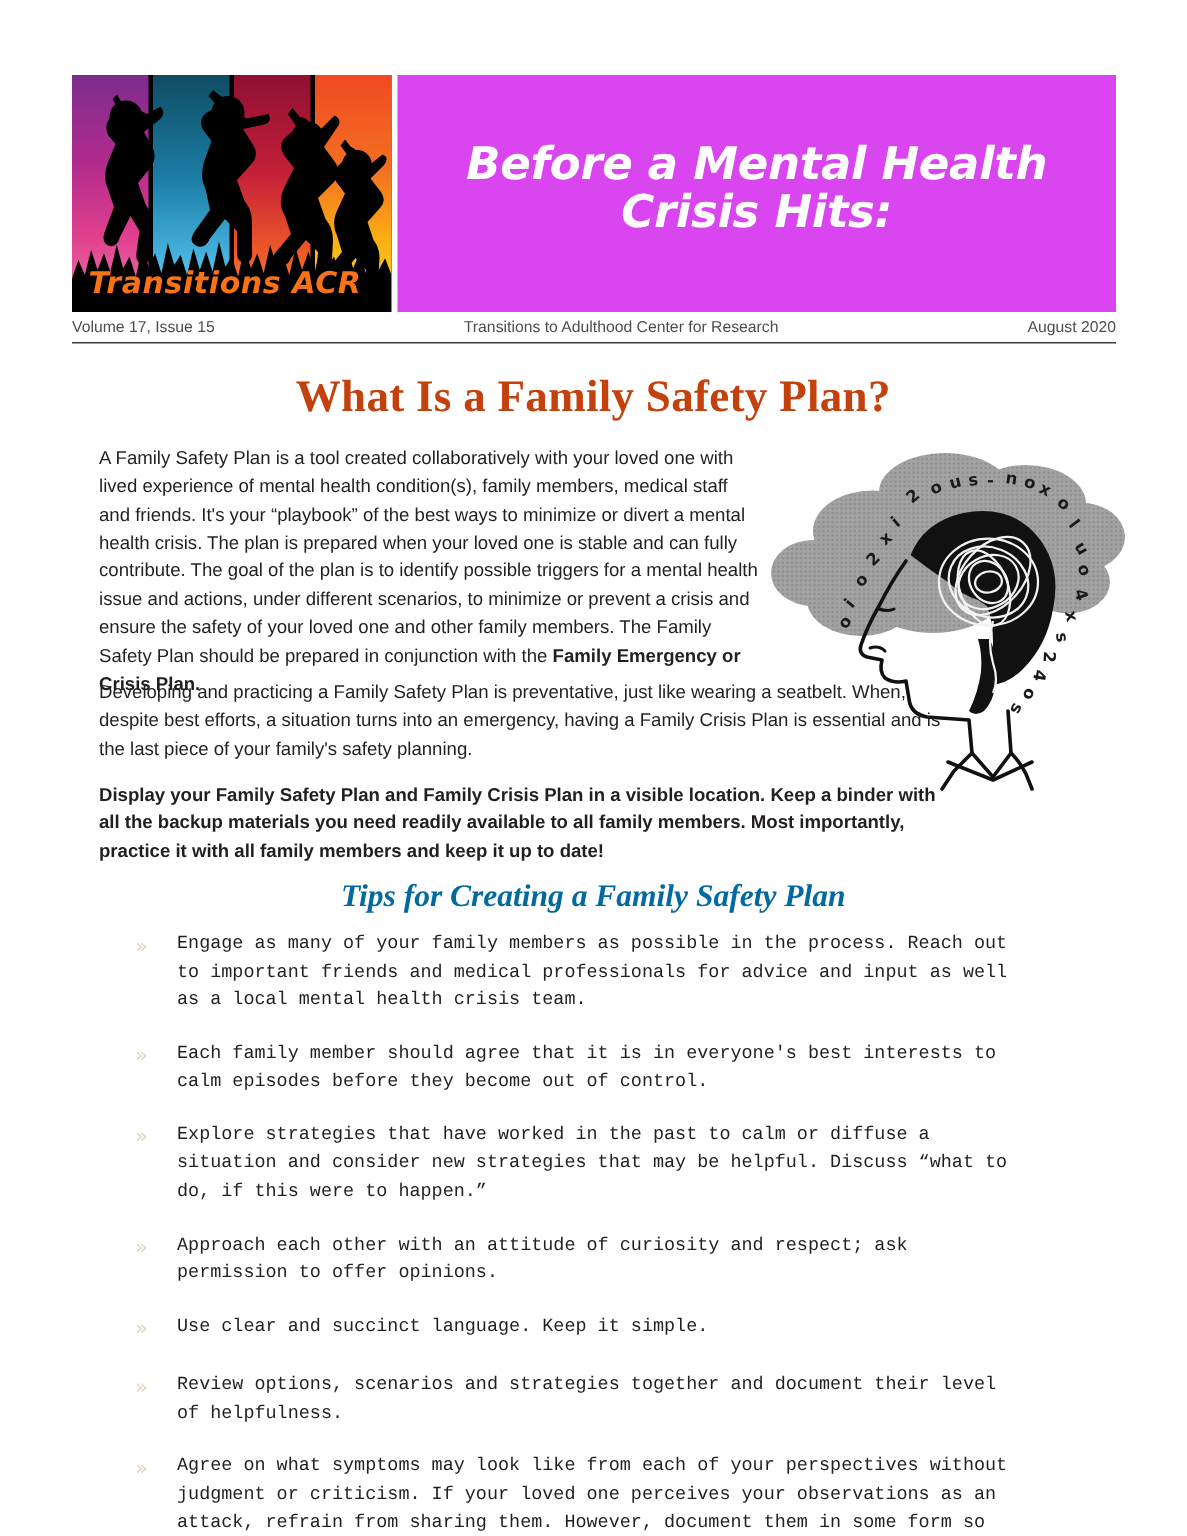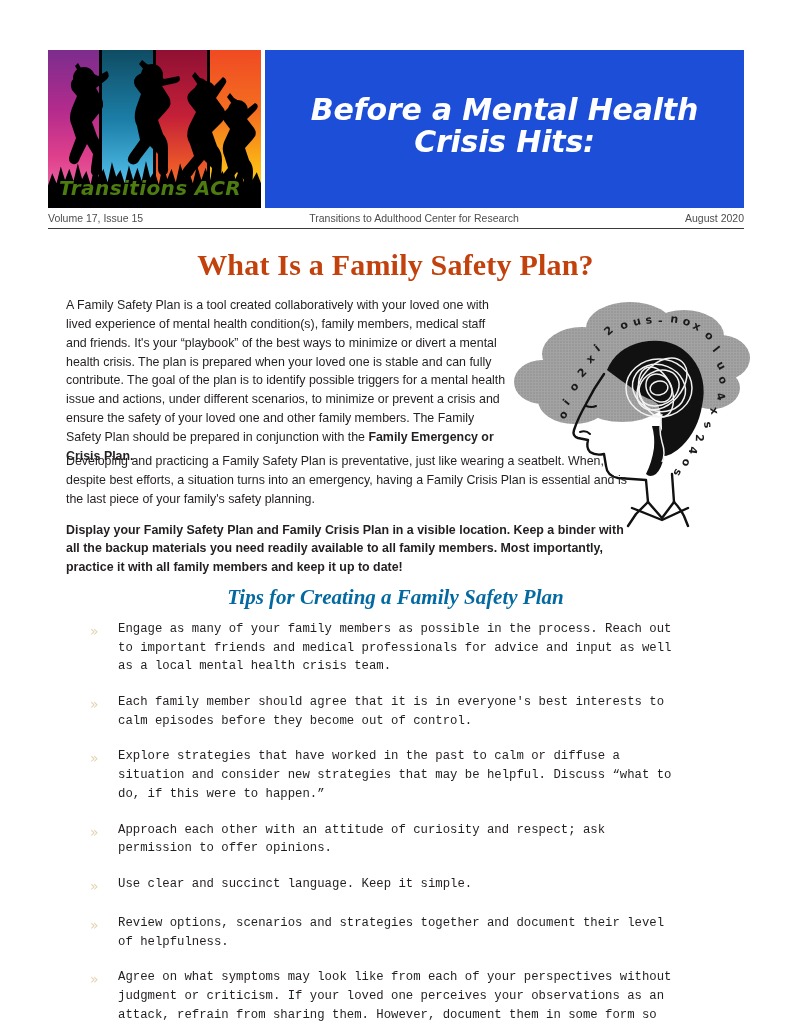--- a/index.html
+++ b/index.html
@@ -73,33 +73,33 @@
       62% 20%, 64% 44%, 66% 32%, 68% 56%, 70% 24%, 72% 50%,
       74% 28%, 76% 52%, 78% 18%, 80% 46%, 82% 34%, 84% 58%,
       86% 22%, 88% 48%, 90% 30%, 92% 54%, 94% 26%, 96% 50%,
       98% 36%, 100% 56%, 100% 100%, 0% 100%
     );
   }
   .logo-wordmark {
     position: absolute;
     left: 11px;
     bottom: 8px;
-    color: #4d7c0f;
+    color: #f97316;
     font-family: "DejaVu Sans", sans-serif;
     font-style: italic;
     font-weight: bold;
     font-size: 20px;
     letter-spacing: 0.4px;
     text-shadow: 0 1px 0 #000;
   }
 
   
   .banner {
     flex: 1 1 auto;
-    background: #1d4ed8;
+    background: #d946ef;
     margin-left: 4px;
     display: flex;
     flex-direction: column;
     align-items: center;
     justify-content: center;
     padding: 6px 10px 12px;
     box-sizing: border-box;
   }
   .banner-title {
     color: #ffffff;

